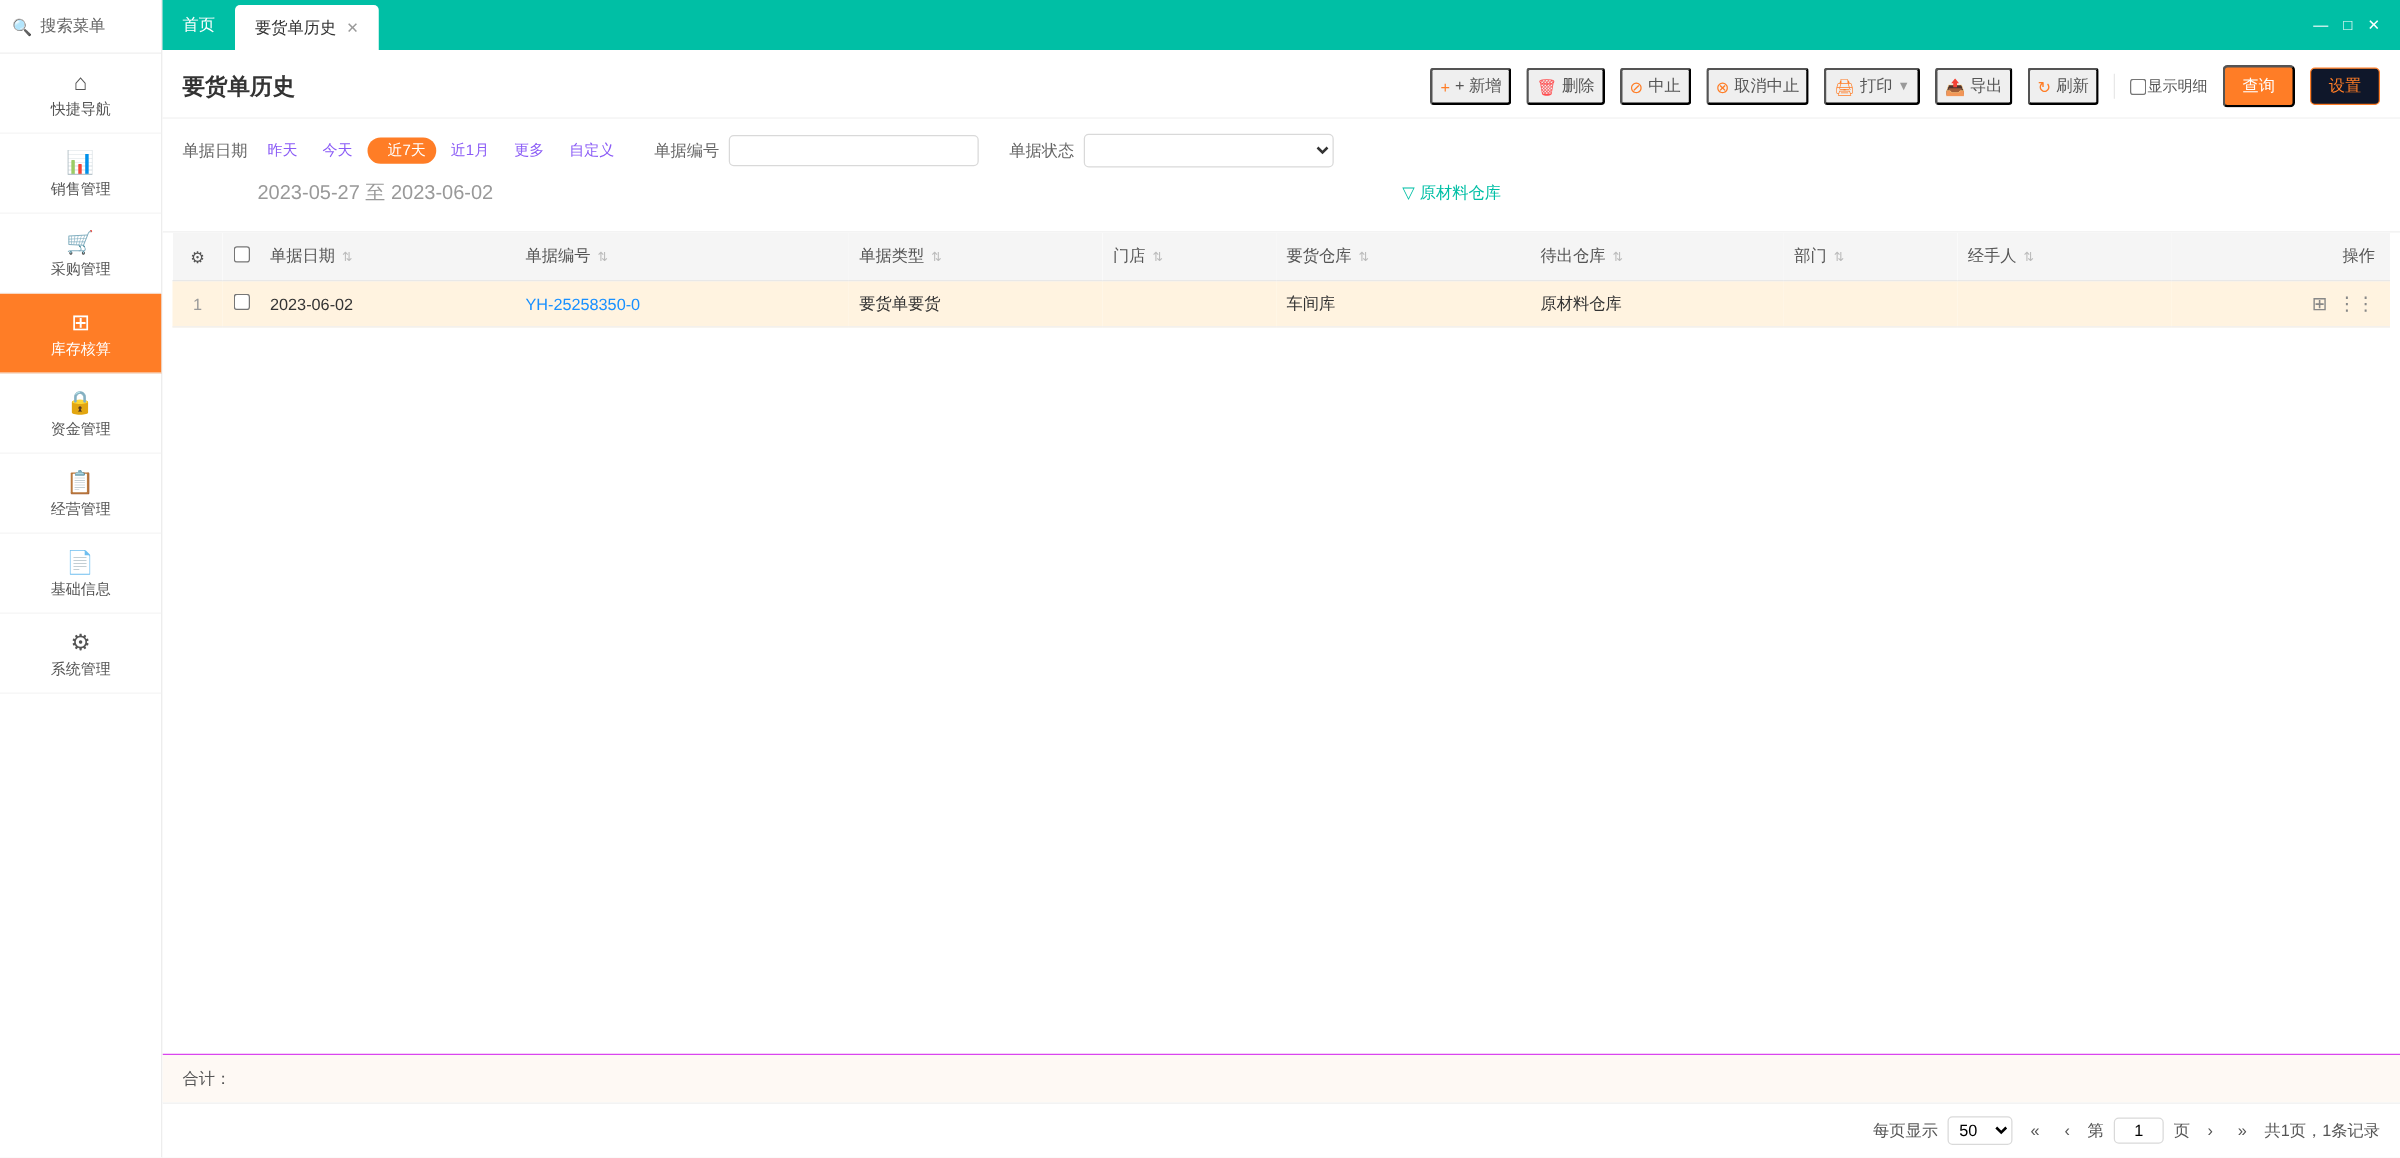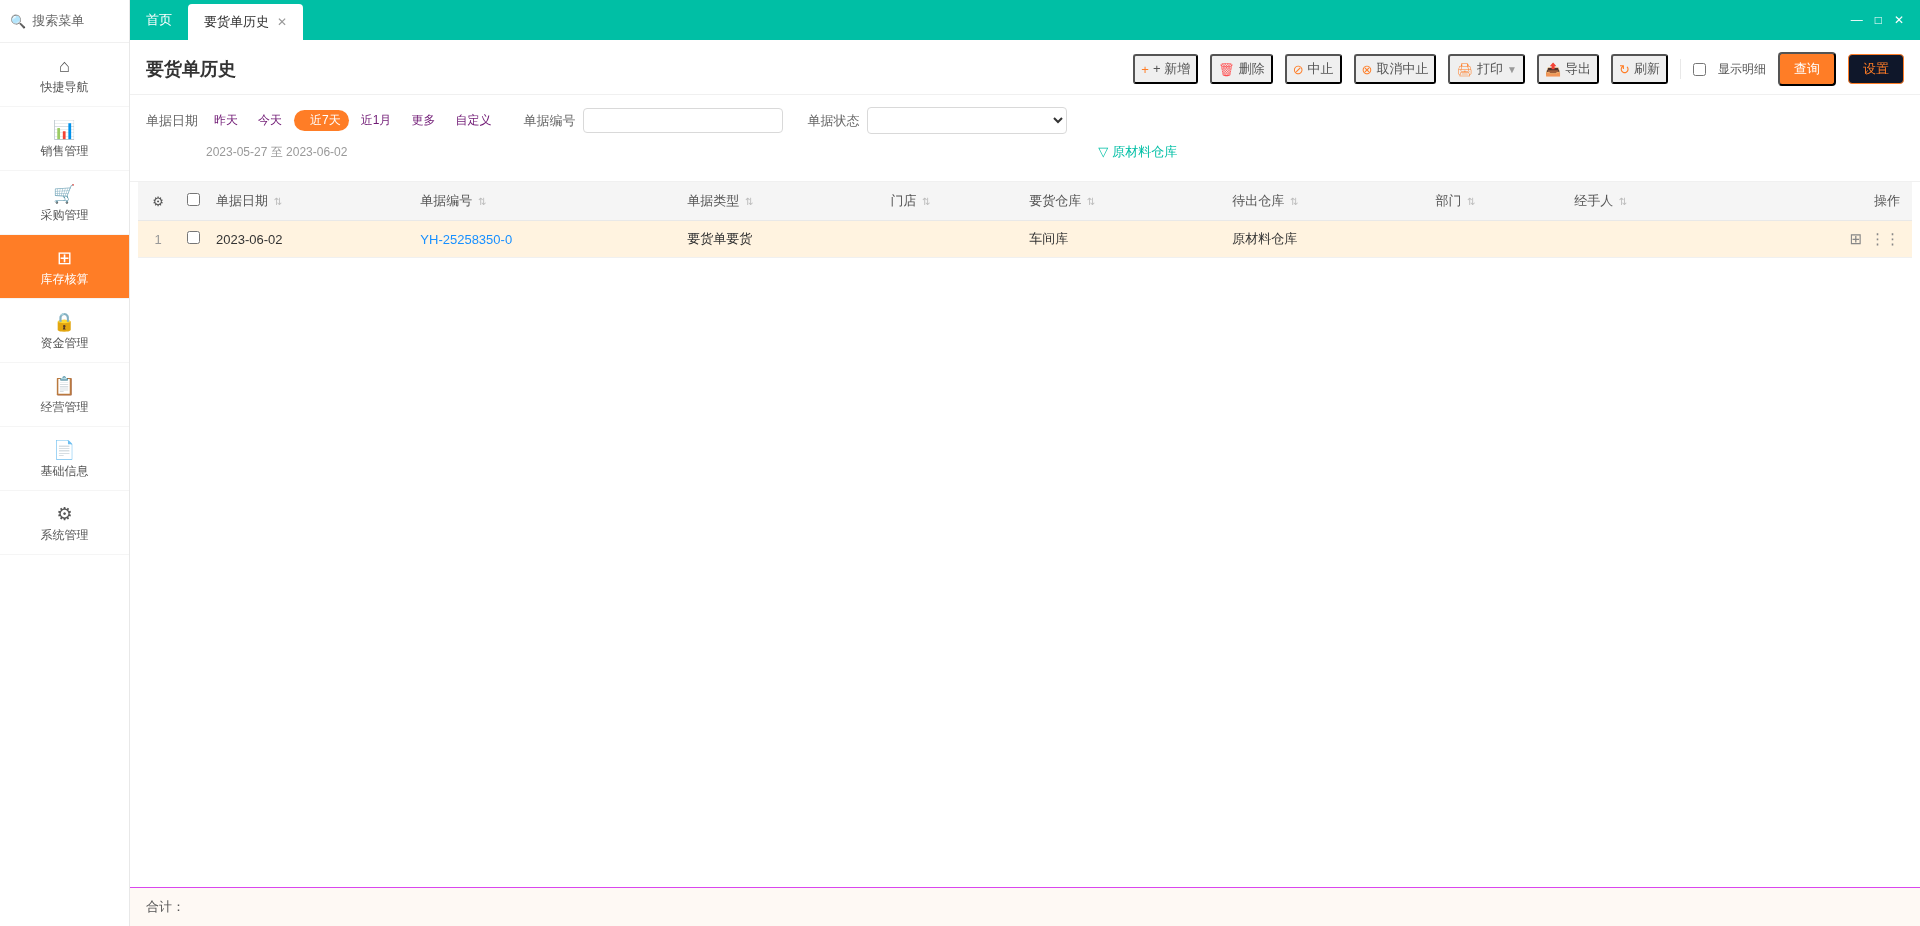--- a/index.html
+++ b/index.html
@@ -181,29 +181,29 @@
     .date-shortcuts {
       display: flex;
       align-items: center;
       gap: 4px;
     }
     .date-btn {
       padding: 2px 8px;
       border-radius: 12px;
       cursor: pointer;
       font-size: 12px;
-      color: #701a75;
+      color: #8b5cf6;
     }
     .date-btn.active {
       background: #ff7d26;
       color: #fff;
       padding-left: 16px;
     }
     .date-range-text {
-      font-size: 12px;
+      font-size: 16px;
       color: #999;
       margin-top: 2px;
     }
     .filter-input {
       border: 1px solid #d9d9d9;
       border-radius: 4px;
       padding: 4px 10px;
       font-size: 13px;
       width: 200px;
       color: #333;
@@ -331,21 +331,21 @@
       width: 40px;
       text-align: center;
       font-size: 13px;
     }
     .checkbox-input {
       cursor: pointer;
     }
     .display-toggle {
       display: flex;
       align-items: center;
-      gap: 12px;
+      gap: 1px;
       font-size: 12px;
       color: #555;
       cursor: pointer;
     }
   </style>
 </head>
 <body>
 
 <div class="sidebar">
   <div class="sidebar-search">
@@ -558,14 +558,31 @@
             </td>
           </tr>
         </tbody>
       </table>
     </div>
 
     <div class="table-footer">
       <span class="table-footer-label">合计：</span>
     </div>
 
+    <div class="pagination-bar">
+      <span>每页显示</span>
+      <select class="pagination-select">
+        <option value="50">50</option>
+        <option value="10">10</option>
+        <option value="20">20</option>
+        <option value="100">100</option>
+      </select>
+      <span class="page-nav-btn">«</span>
+      <span class="page-nav-btn">‹</span>
+      <span>第</span>
+      <input type="text" class="page-input" value="1" style="">
+      <span>页</span>
+      <span class="page-nav-btn">›</span>
+      <span class="page-nav-btn">»</span>
+      <span>共1页，1条记录</span>
+    </div>
   </div>
 </div>
 
 </body></html>

